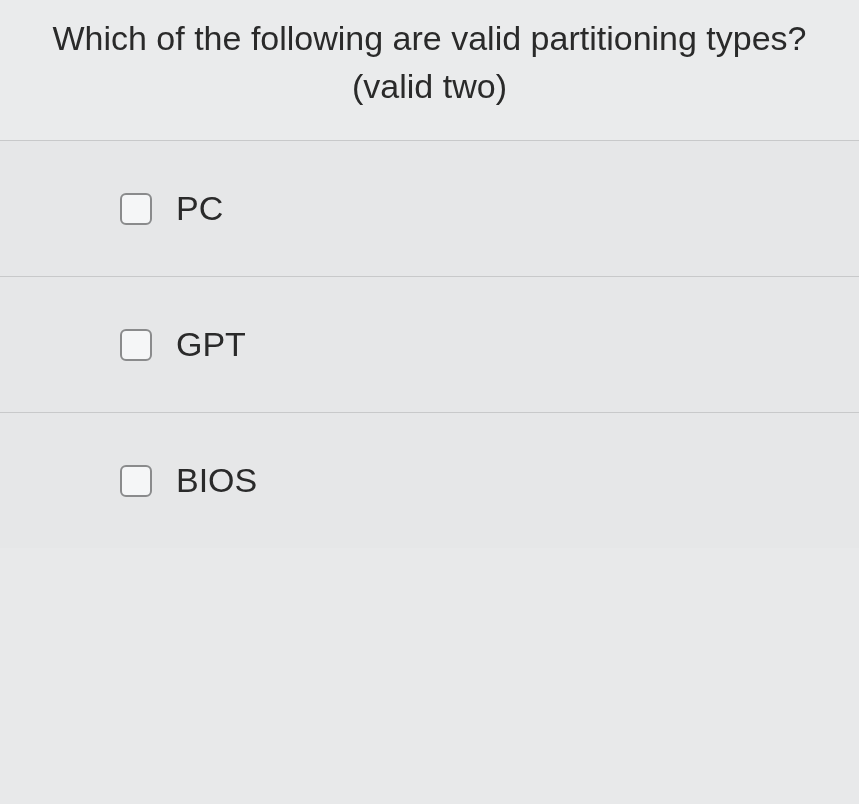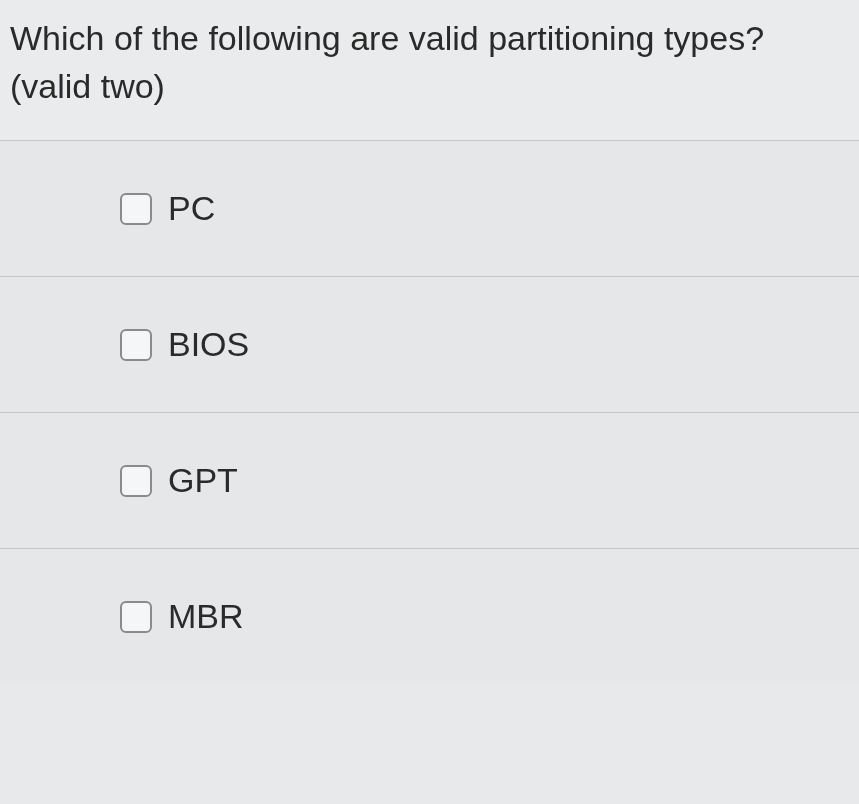--- a/index.html
+++ b/index.html
@@ -10,36 +10,37 @@
     body {
       font-family: Arial, Helvetica, sans-serif;
       background: #e8e9ea;
       width: 859px;
       height: 804px;
       overflow: hidden;
     }
     .question-block {
       padding: 15px 10px 30px 10px;
       background: #eaebec;
+      text-align: center;
     }
     .question-text {
       font-size: 34px;
       color: #2a2a2a;
       line-height: 1.4;
       font-weight: 400;
     }
     .options-container {
       background: #e6e7e8;
     }
     .option-row {
       border-top: 1px solid #c8c9ca;
       padding: 48px 20px 48px 120px;
       display: flex;
       align-items: center;
-      gap: 16px;
+      gap: 24px;
     }
     .checkbox {
       width: 32px;
       height: 32px;
       border: 2px solid #8a8b8c;
       border-radius: 6px;
       background: #f5f6f7;
       flex-shrink: 0;
       cursor: pointer;
     }
@@ -59,26 +60,22 @@
 
 <div class="options-container">
 
   <div class="option-row">
     <div class="checkbox"></div>
     <span class="option-label">PC</span>
   </div>
 
   <div class="option-row">
     <div class="checkbox"></div>
-    <span class="option-label">BIOS</span>
-  </div>
-
-  <div class="option-row">
-    <div class="checkbox"></div>
     <span class="option-label">GPT</span>
   </div>
 
   <div class="option-row">
     <div class="checkbox"></div>
-    <span class="option-label">MBR</span>
+    <span class="option-label">BIOS</span>
   </div>
+
 
 </div>
 
 </body></html>

